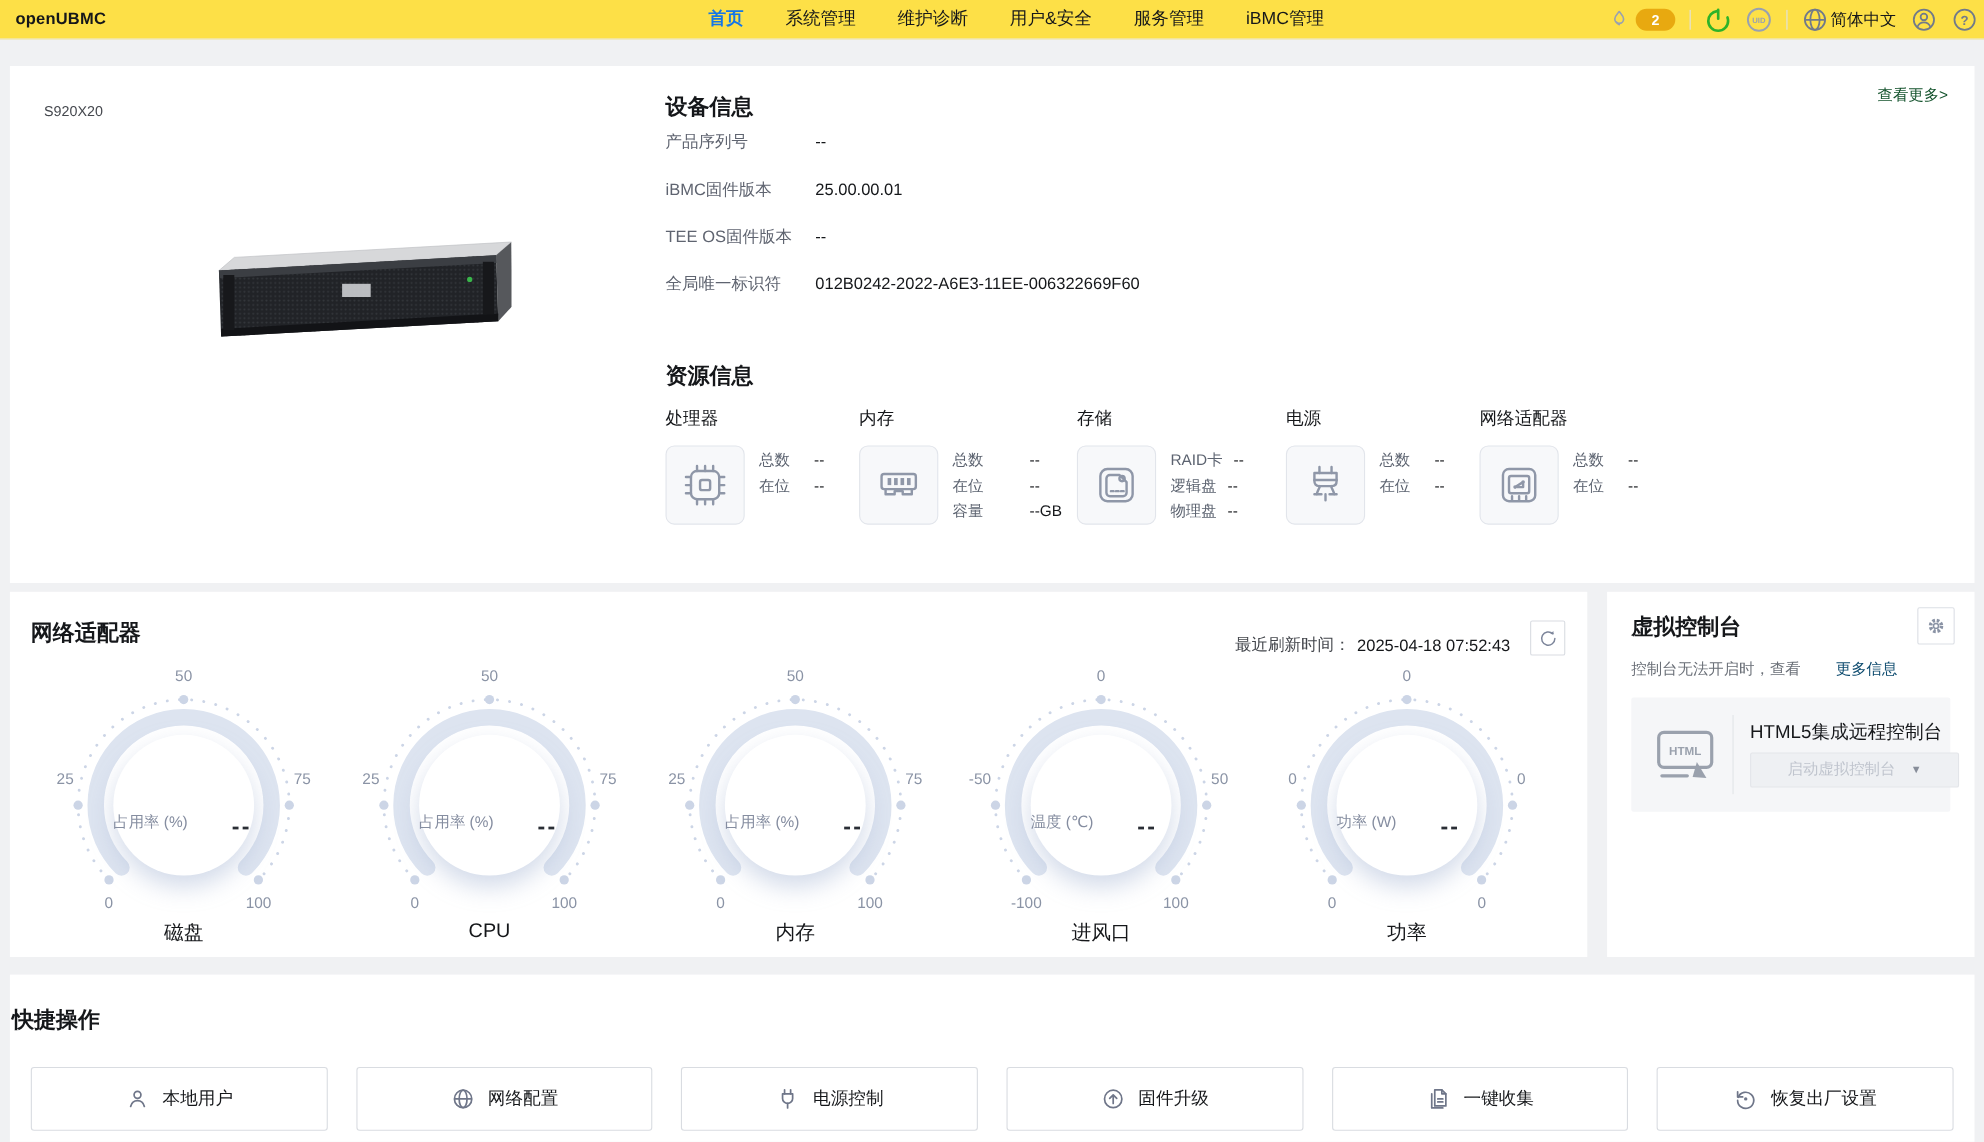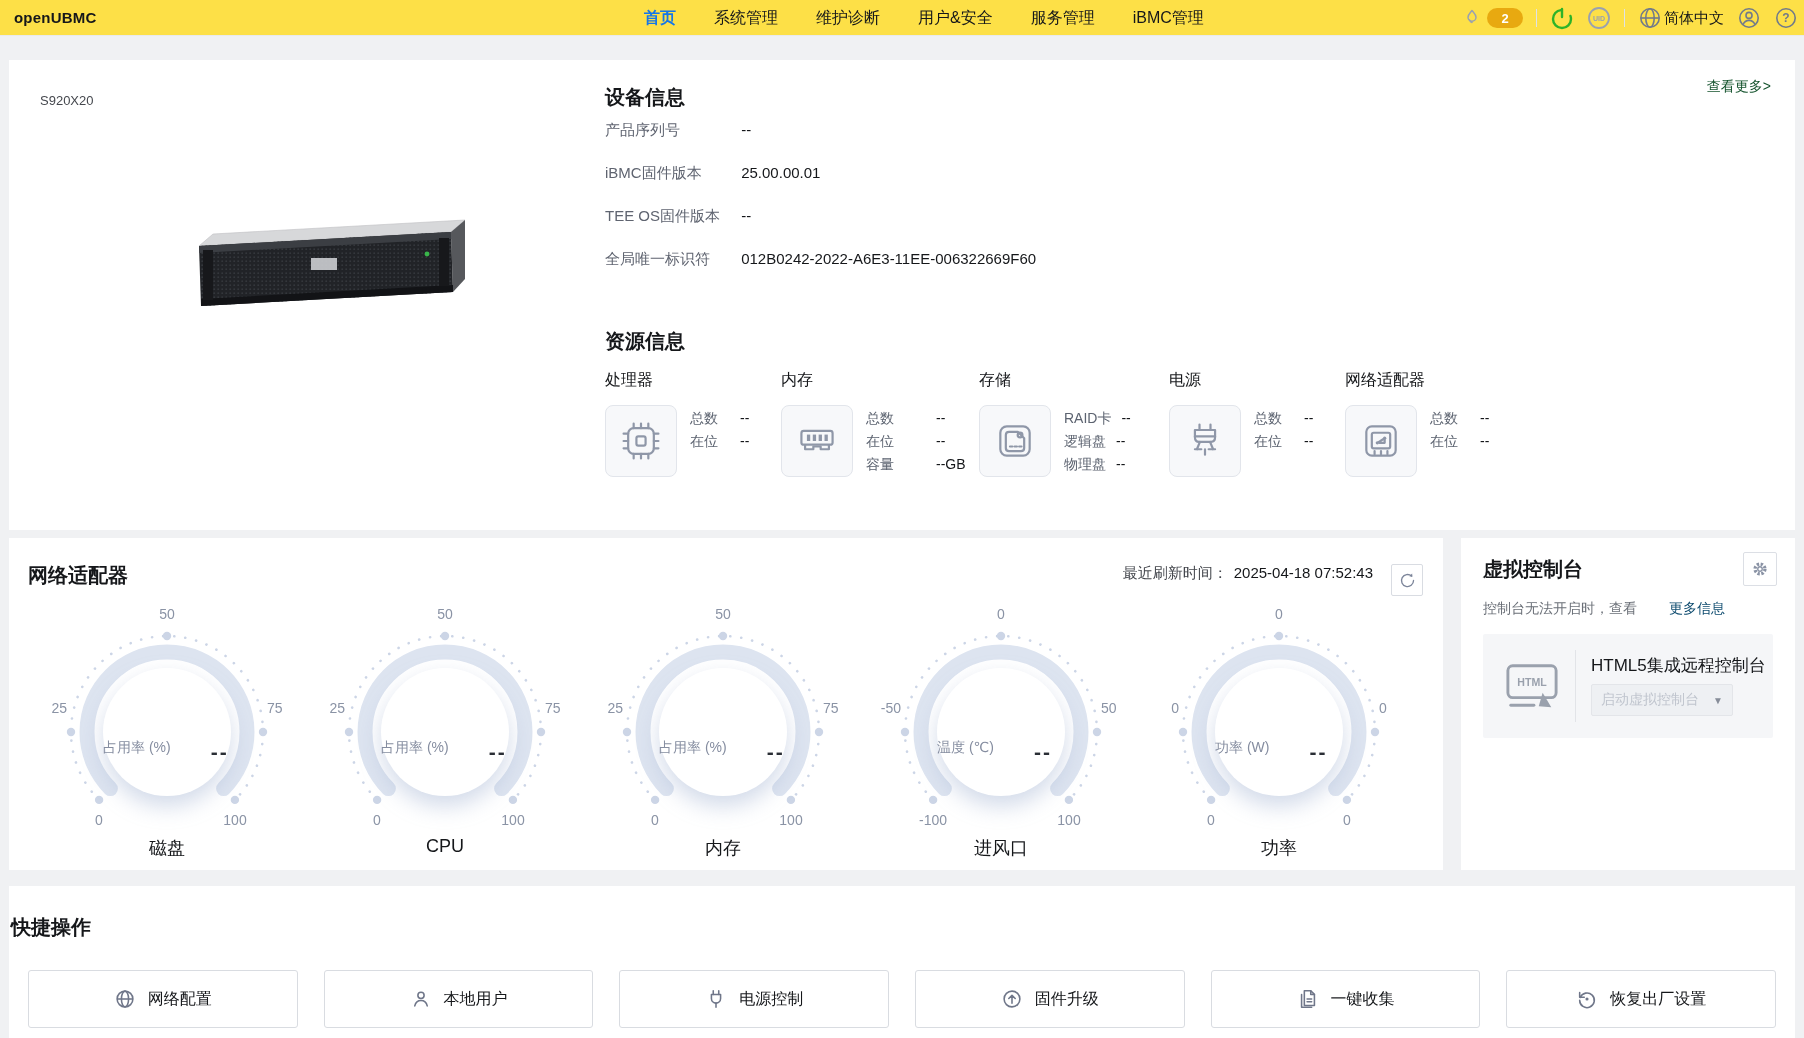--- a/index.html
+++ b/index.html
@@ -47,21 +47,21 @@
   .rc-iconbox { width:72px; height:72px; border:1px solid #e2e5eb; background:#f7f8fa; border-radius:8px; display:flex; align-items:center; justify-content:center; color:#8f97a8; flex:0 0 72px; }
   .rc-stats { margin-left:13px; padding-top:2px; }
   .rc-stat { font-size:14px; line-height:23px; white-space:nowrap; }
   .rc-stat .s-label { display:inline-block; min-width:40px; color:#5c6370; }
   .rc-stat .s-value { color:#15171a; margin-left:10px; }
   .card-mem .rc-stat .s-value { margin-left:30px; }
   .card-0 { left:596px; } .card-1 { left:772px; } .card-2 { left:970px; } .card-3 { left:1160px; } .card-4 { left:1336px; }
 
   
   .mon-title { position:absolute; left:19px; top:24px; }
-  .refresh-area { position:absolute; right:20px; top:26px; display:flex; align-items:flex-start; }
+  .refresh-area { position:absolute; right:20px; top:26px; display:flex; align-items:flex-end; }
   .refresh-label { font-size:15px; color:#43464c; }
   .refresh-time { font-size:15px; color:#15171a; margin-left:6px; }
   .refresh-btn { width:32px; height:32px; border:1px solid #d9dce2; border-radius:2px; background:#fff; display:flex; align-items:center; justify-content:center; margin-left:18px; cursor:pointer; color:#7c859a; }
   .gauge { position:absolute; top:64px; width:260px; height:266px; }
   .g-0{left:28px} .g-1{left:306px} .g-2{left:584px} .g-3{left:862px} .g-4{left:1140px}
   .gauge svg.garc { position:absolute; left:20px; top:20px; }
   .gtick { position:absolute; font-size:14px; color:#8a93a5; }
   .t-top { left:0; top:4px; width:100%; text-align:center; }
   .t-left { left:0; top:98px; width:30px; text-align:right; }
   .t-right { left:230px; top:98px; width:34px; text-align:left; }
@@ -75,21 +75,21 @@
 
   
   .vc-title { position:absolute; left:22px; top:18px; }
   .gear-btn { position:absolute; right:18px; top:14px; width:34px; height:34px; border:1px solid #dcdfe5; border-radius:2px; background:#fff; display:flex; align-items:center; justify-content:center; cursor:pointer; color:#8a93a5; }
   .vc-hint { position:absolute; left:22px; top:62px; font-size:14px; color:#6b7078; }
   .vc-link { color:#0c4a6e; cursor:pointer;margin-left:28px; }
   .vc-card { position:absolute; left:22px; top:96px; width:290px; height:104px; background:#f5f6f8; border-radius:2px; }
   .vc-icon { position:absolute; left:22px; top:28px; color:#9aa1ad; }
   .vc-div { position:absolute; left:92px; top:16px; width:1px; height:72px; background:#e2e4e8; }
   .vc-name { position:absolute; left:108px; top:20px; font-size:17px; color:#15171a; white-space:nowrap; }
-  .vc-launch { position:absolute; left:108px; top:50px; width:142px; height:32px; background:#eef0f3; border:1px solid #e3e5e9; border-radius:2px;
+  .vc-launch { position:absolute; left:108px; top:50px; width:190px; height:32px; background:#eef0f3; border:1px solid #e3e5e9; border-radius:2px;
                display:flex; align-items:center; justify-content:center; gap:14px; font-size:14px; color:#c0c5ce; cursor:not-allowed; }
   .vc-caret { font-size:10px; color:#878d99; }
 
   
   .qa-title { position:absolute; left:2px; top:28px; }
   .qa-row { position:absolute; left:19px; right:19px; top:84px; display:flex; gap:26px; }
   .qa-btn { flex:1; height:58px; border:1px solid #d9dce1; border-radius:3px; background:#fff; display:flex; align-items:center; justify-content:center; gap:12px; cursor:pointer; }
   .qa-btn .qa-icon { color:#6f7689; display:flex; }
   .qa-btn .qa-label { font-size:16px; color:#15171a; }
 </style>
@@ -451,37 +451,37 @@
       </div>
     </div>
   </div>
 
   <div class="panel panel-quick">
     <div class="sec-title qa-title">快捷操作</div>
     <div class="qa-row">
 
       <div class="qa-btn">
         <span class="qa-icon">
+          <svg width="22" height="22" viewBox="0 0 24 24" fill="none" stroke="currentColor" stroke-width="1.7" stroke-linecap="round">
+            <circle cx="12" cy="8" r="3.4"></circle>
+            <path d="M5.2 19.5c.9-3.8 3.5-5.8 6.8-5.8s5.9 2 6.8 5.8"></path>
+          </svg>
+        </span>
+        <span class="qa-label">本地用户</span>
+      </div>
+
+      <div class="qa-btn">
+        <span class="qa-icon">
           <svg width="22" height="22" viewBox="0 0 24 24" fill="none" stroke="currentColor" stroke-width="1.7">
             <circle cx="12" cy="12" r="8.6"></circle>
             <ellipse cx="12" cy="12" rx="3.9" ry="8.6"></ellipse>
             <path d="M3.4 12h17.2"></path>
           </svg>
         </span>
         <span class="qa-label">网络配置</span>
-      </div>
-
-      <div class="qa-btn">
-        <span class="qa-icon">
-          <svg width="22" height="22" viewBox="0 0 24 24" fill="none" stroke="currentColor" stroke-width="1.7" stroke-linecap="round">
-            <circle cx="12" cy="8" r="3.4"></circle>
-            <path d="M5.2 19.5c.9-3.8 3.5-5.8 6.8-5.8s5.9 2 6.8 5.8"></path>
-          </svg>
-        </span>
-        <span class="qa-label">本地用户</span>
       </div>
 
       <div class="qa-btn">
         <span class="qa-icon">
           <svg width="22" height="22" viewBox="0 0 24 24" fill="none" stroke="currentColor" stroke-width="1.7" stroke-linecap="round" stroke-linejoin="round">
             <path d="M9 7V3 M15 7V3"></path>
             <path d="M7 7h10v4.5a5 5 0 0 1-10 0z"></path>
             <path d="M12 16.5V21"></path>
           </svg>
         </span>

